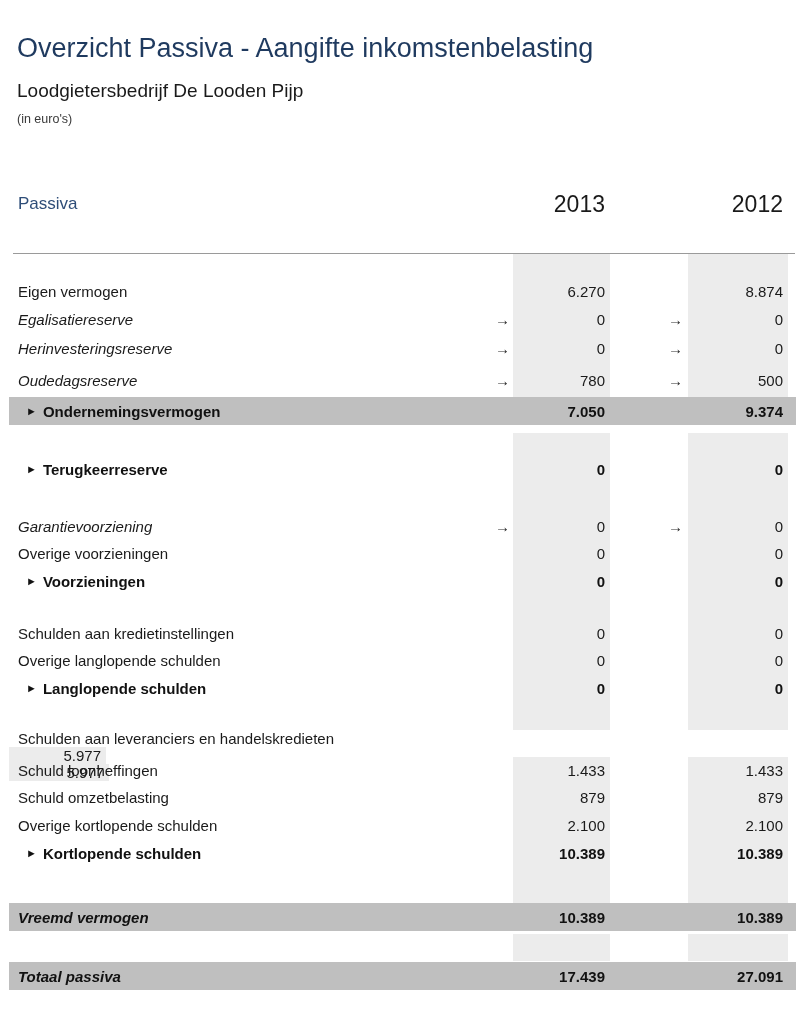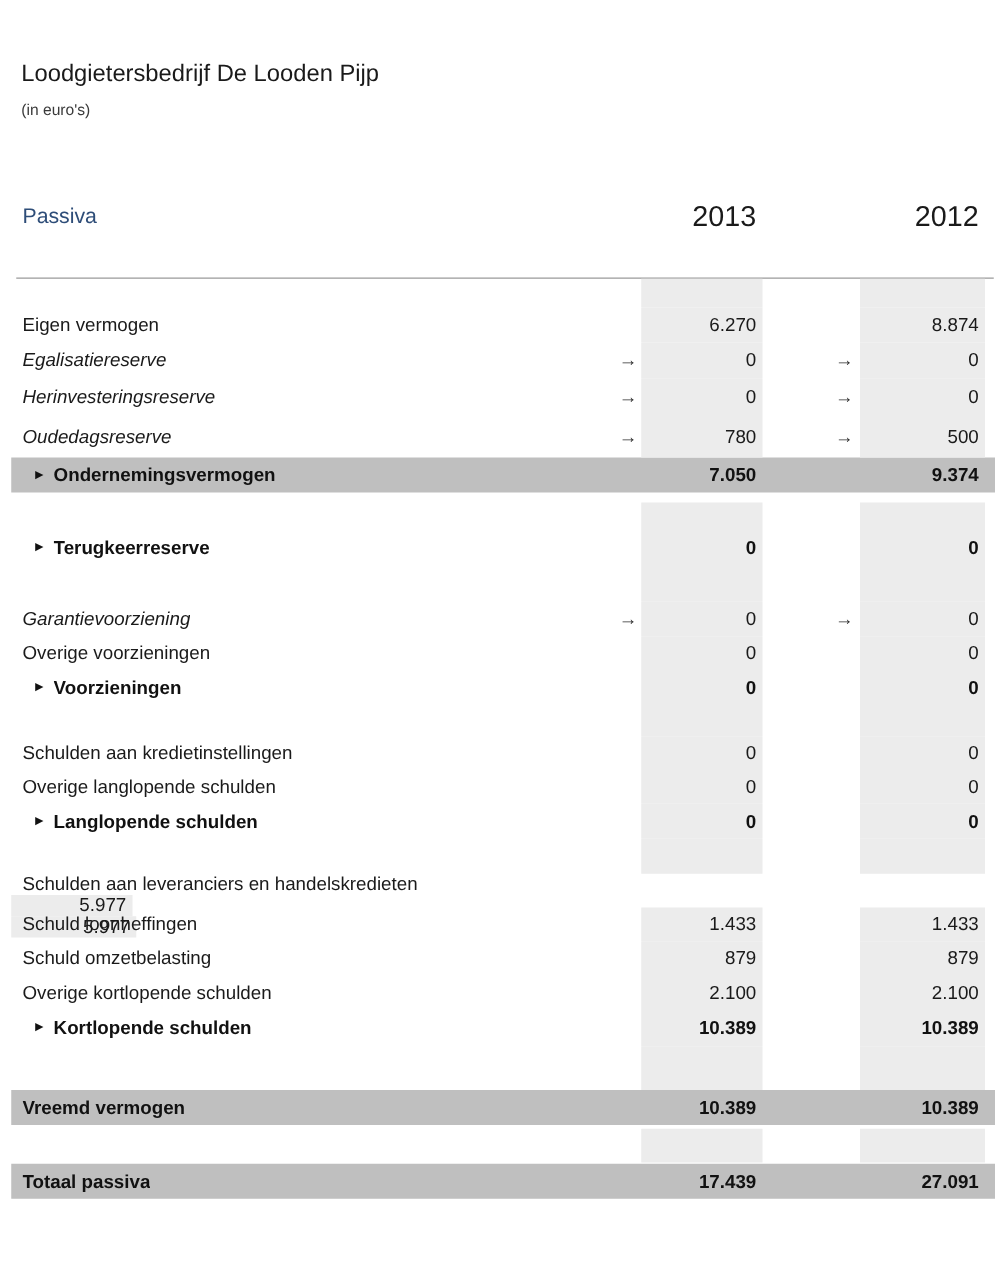--- a/index.html
+++ b/index.html
@@ -40,26 +40,27 @@
   .arr{color:#2b2b2b;font-size:15px;line-height:1;}
   .c-label .arr{margin-left:auto;padding-right:3px;}
   .tri{font-size:11px;line-height:1;margin-right:6px;color:#111;}
 
   .t-item .c-v1,.t-item .c-v2,
   .t-subtotal .c-v1,.t-subtotal .c-v2,
   .t-spacer .c-v1,.t-spacer .c-v2{background:var(--col-gray);}
   .t-band{background:var(--band-gray);}
   .t-subtotal .lbl,.t-band .lbl,.t-subtotal .val,.t-band .val{font-weight:bold;color:#111;}
   .trow.has-tri .c-label{padding-left:17px;}
-  .t-band:not(.has-tri) .c-label{}
+  .t-band:not(.has-tri) .c-label{font-style:italic;}
 </style>
 </head>
 <body>
 
 <div class="page">
+  <h1 class="title">Overzicht Passiva - Aangifte inkomstenbelasting</h1>
   <div class="company">Loodgietersbedrijf De Looden Pijp</div>
   <div class="note">(in euro's)</div>
 
   <div class="table">
     <div class="trow thead">
       <div class="c-label">
         <span class="hlbl">Passiva</span>
       </div>
       <div class="c-v1">
         <span class="hval">2013</span>

